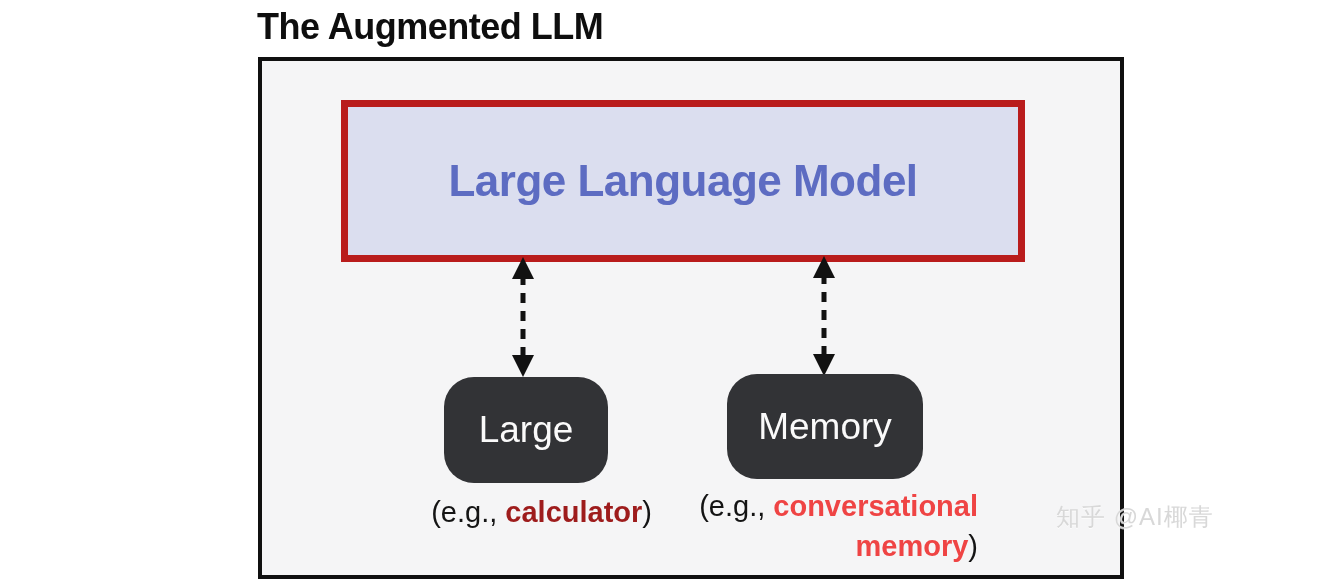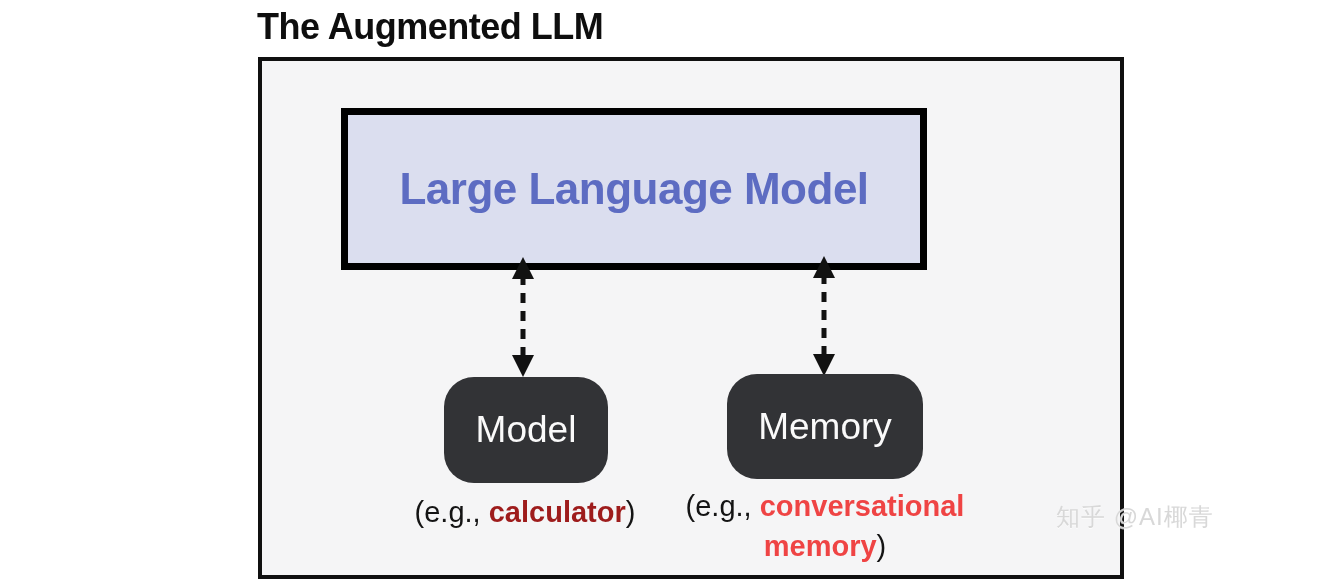--- a/index.html
+++ b/index.html
@@ -27,24 +27,24 @@
     left: 258px;
     top: 57px;
     width: 866px;
     height: 522px;
     border: 4px solid #101010;
     background: #f5f5f6;
   }
   .llm-box {
     position: absolute;
     left: 341px;
-    top: 108px;
-    width: 586px;
+    top: 100px;
+    width: 684px;
     height: 162px;
-    border: 7px solid #000000;
+    border: 7px solid #b91c1c;
     background: #dbdeef;
     display: flex;
     align-items: center;
     justify-content: center;
   }
   .llm-label {
     font-size: 44px;
     font-weight: 700;
     letter-spacing: -0.5px;
     color: #5d6cc2;
@@ -66,21 +66,21 @@
     color: #fafafa;
     font-size: 37px;
     font-weight: 400;
   }
   .node-tools  { left: 444px; top: 377px; width: 164px; height: 106px; }
   .node-memory { left: 727px; top: 374px; width: 196px; height: 105px; }
   .caption {
     position: absolute;
     font-size: 29px;
     color: #141414;
-    text-align: center;
+    text-align: right;
     line-height: 40px;
   }
   .caption-tools  { left: 398px; top: 492px; width: 254px; }
   .caption-memory { left: 672px; top: 486px; width: 306px; }
   .caption .hl-red   { color: #9e1c1c; font-weight: 700; }
   .caption .hl-green { color: #ef4444; font-weight: 700; }
   .watermark {
     position: absolute;
     left: 1056px;
     top: 501px;
@@ -111,21 +111,21 @@
     <polygon points="13,120 2,98 24,98" fill="#111111"></polygon>
   </svg>
 
   <svg class="arrow arrow-memory" viewBox="0 0 26 120">
     <line x1="13" y1="18" x2="13" y2="102" stroke="#111111" stroke-width="5" stroke-dasharray="10 8"></line>
     <polygon points="13,0 2,22 24,22" fill="#111111"></polygon>
     <polygon points="13,120 2,98 24,98" fill="#111111"></polygon>
   </svg>
 
   <div class="node node-tools">
-    <span>Model</span>
+    <span>Large</span>
   </div>
 
   <div class="node node-memory">
     <span>Memory</span>
   </div>
 
   <div class="caption caption-tools"><span>(e.g., </span><span class="hl-red">calculator</span><span>)</span></div>
 
   <div class="caption caption-memory"><span>(e.g., </span><span class="hl-green">conversational</span><br><span class="hl-green">memory</span><span>)</span></div>
 

